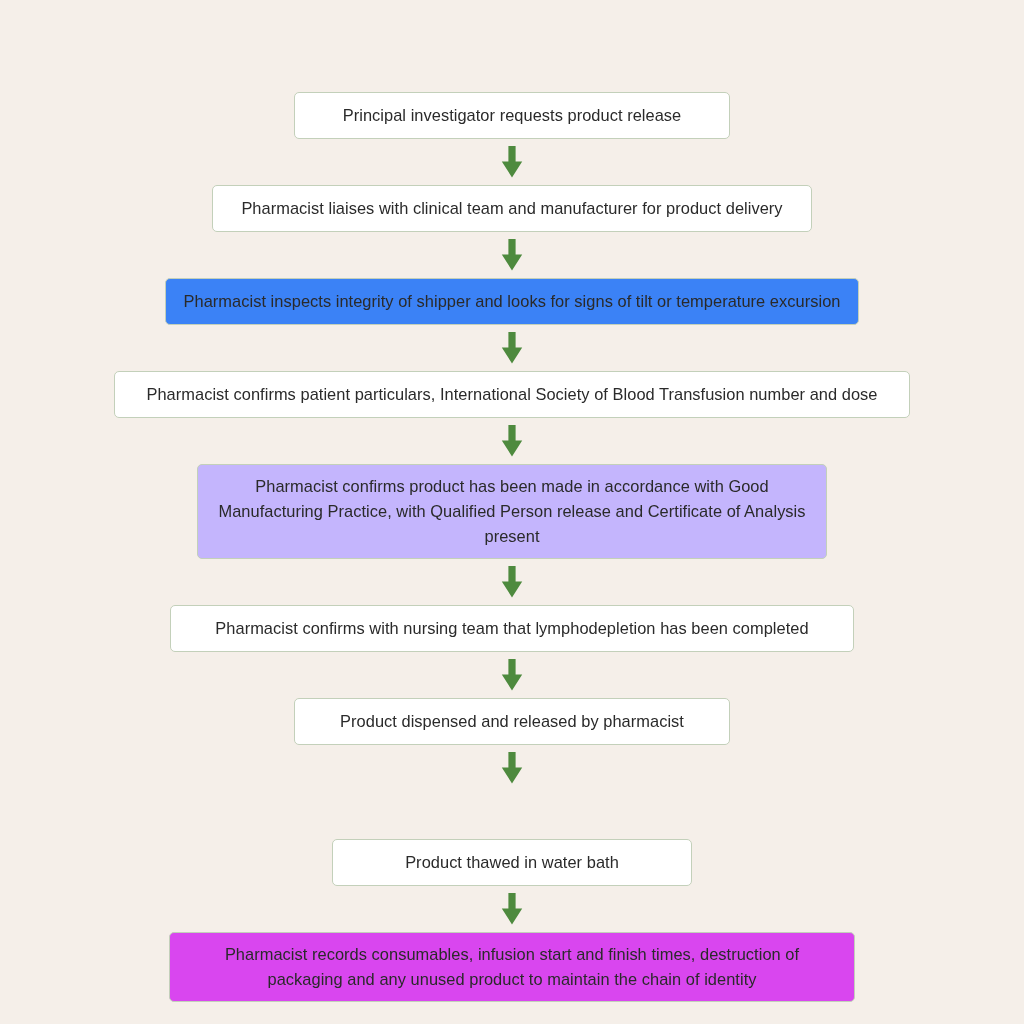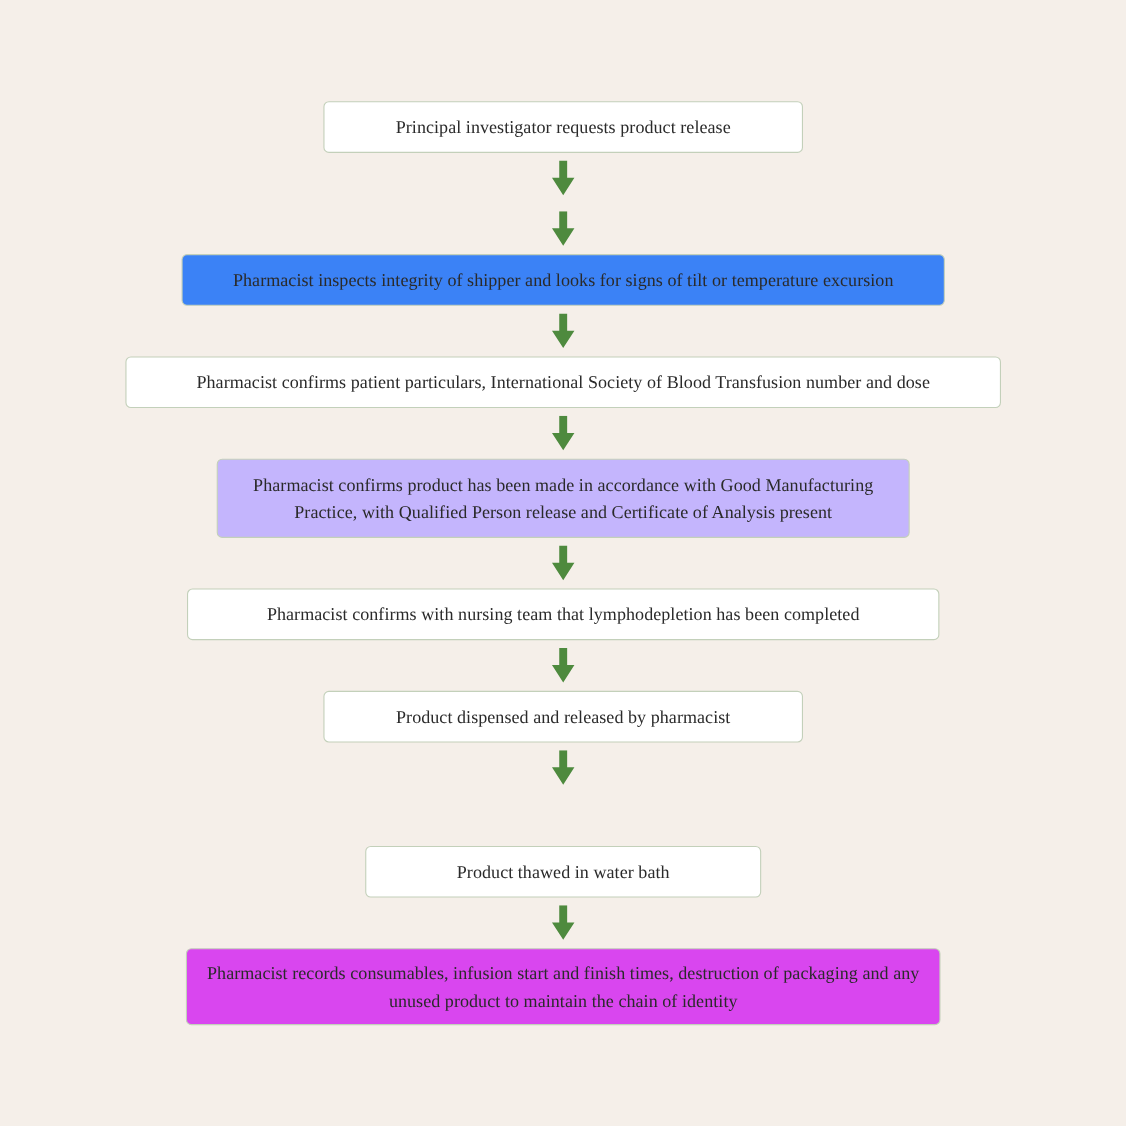--- a/index.html
+++ b/index.html
@@ -32,21 +32,20 @@
     color: #2a2a2a;
     font-size: 16.4px;
     line-height: 25px;
     text-align: center;
     display: flex;
     align-items: center;
     justify-content: flex-start;
     box-sizing: border-box;
     padding: 9px 16px;
     letter-spacing: 0.05px;
-    font-family: Liberation Serif, serif;
   }
 
   .step-text {
     display: block;
     width: 100%;
   }
 
   .arrow {
     display: block;
     margin: 0;
@@ -57,20 +56,23 @@
 <body>
 
 <div id="flowchart">
     <div class="step-box" style="width: 436px; min-height: 47px; background: rgb(255, 255, 255); border-color: rgb(195, 208, 186); color: rgb(42, 42, 42);">
       <span class="step-text">Principal investigator requests product release</span>
     </div>
     <div style="display: flex; align-items: center; justify-content: center; height: 46px;">
       <svg class="arrow" width="22" height="32" viewBox="0 0 22 32">
         <path d="M7.4 0 H14.6 V15.6 H21.2 L11 31.4 L0.8 15.6 H7.4 Z" fill="#4e8a3e"></path>
       </svg>
+    </div>
+    <div class="step-box" style="width: 600px; min-height: 47px; background: rgb(255, 255, 255); border-color: rgb(195, 208, 186); color: rgb(42, 42, 42);">
+      <span class="step-text">Pharmacist liaises with clinical team and manufacturer for product delivery</span>
     </div>
     <div style="display: flex; align-items: center; justify-content: center; height: 46px;">
       <svg class="arrow" width="22" height="32" viewBox="0 0 22 32">
         <path d="M7.4 0 H14.6 V15.6 H21.2 L11 31.4 L0.8 15.6 H7.4 Z" fill="#4e8a3e"></path>
       </svg>
     </div>
     <div class="step-box" style="width: 694px; min-height: 47px; background: #3b82f6; border-color: rgb(195, 208, 186); color: rgb(42, 42, 42);">
       <span class="step-text">Pharmacist inspects integrity of shipper and looks for signs of tilt or temperature excursion</span>
     </div>
     <div style="display: flex; align-items: center; justify-content: center; height: 46px;">

